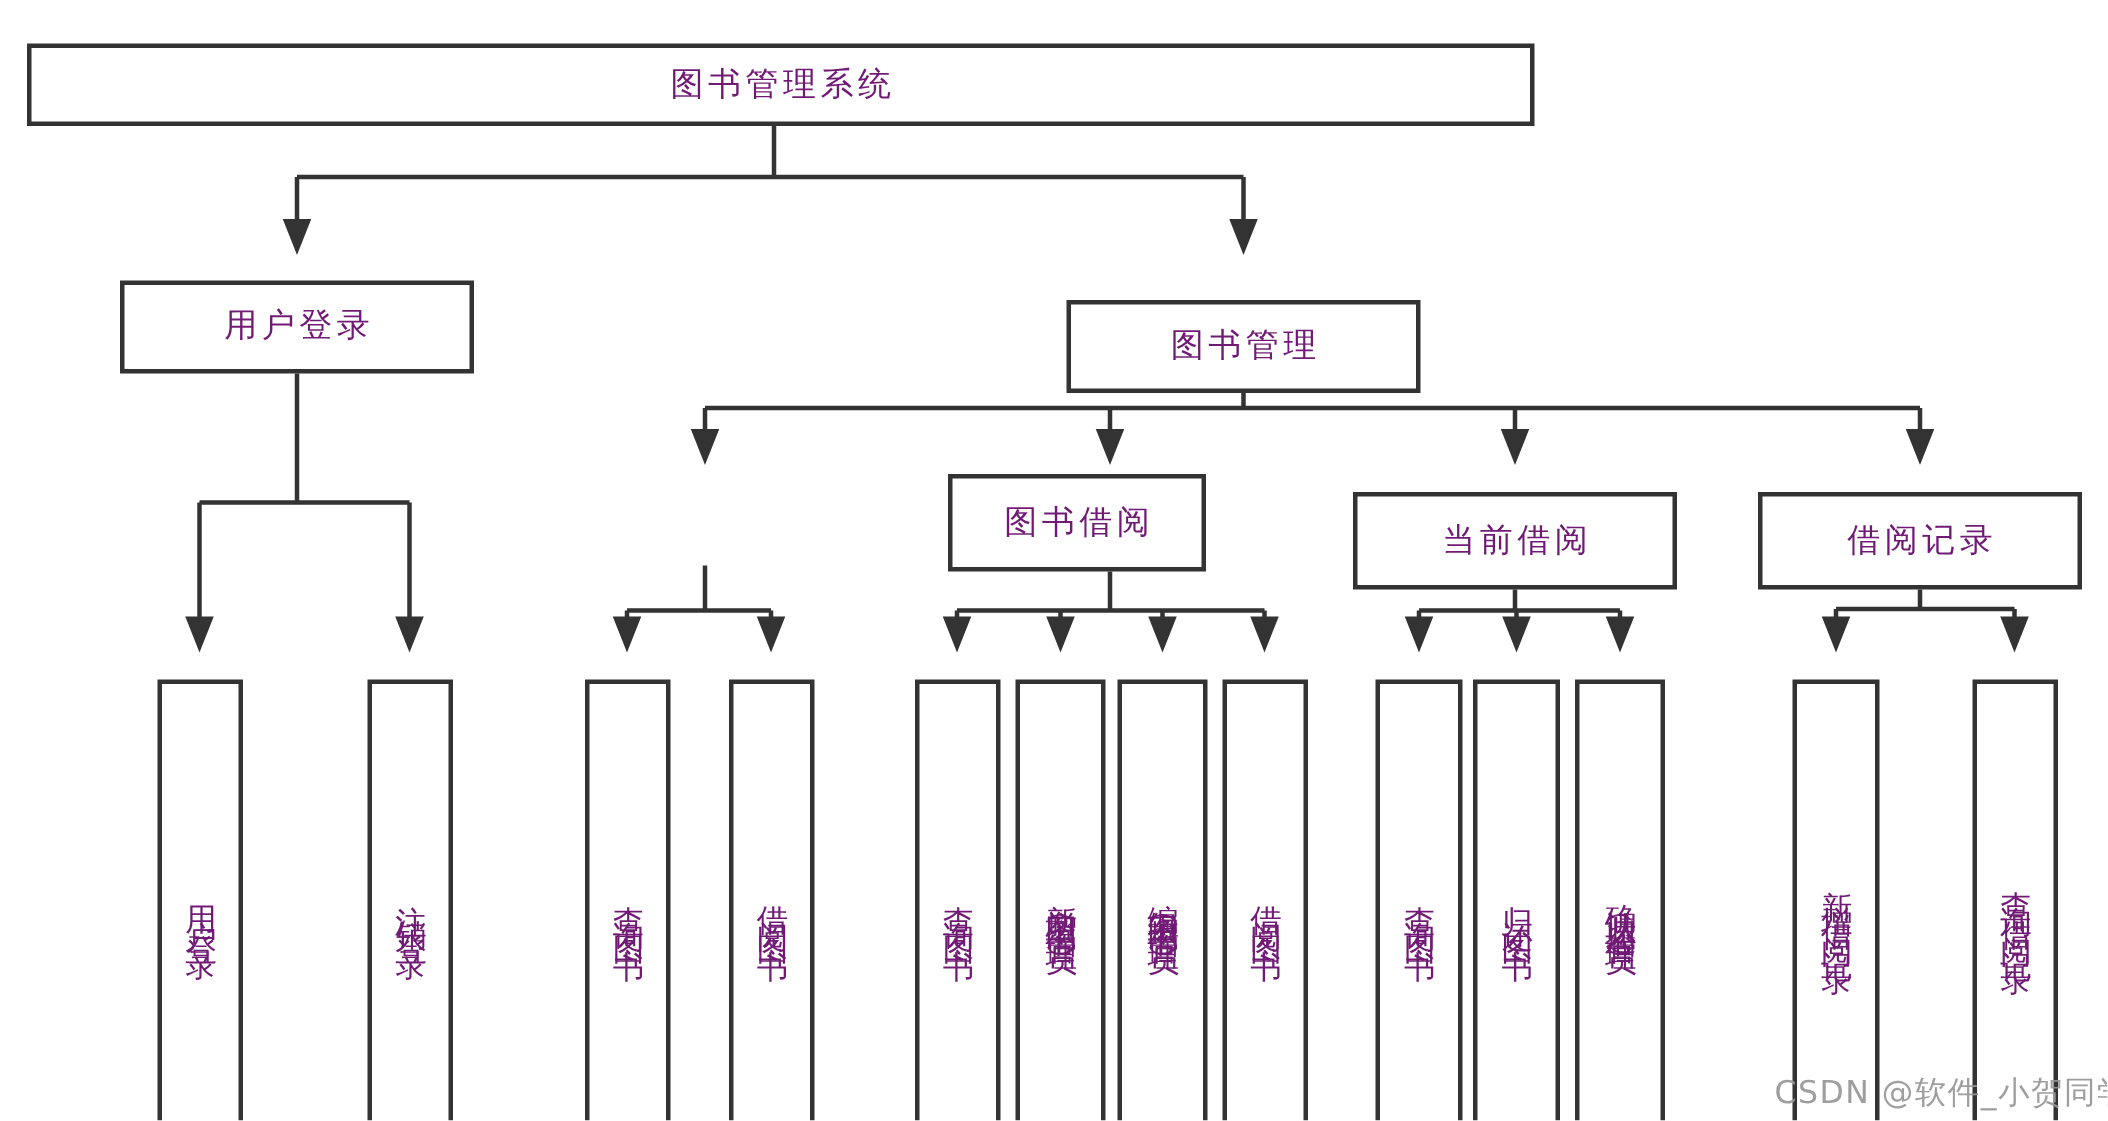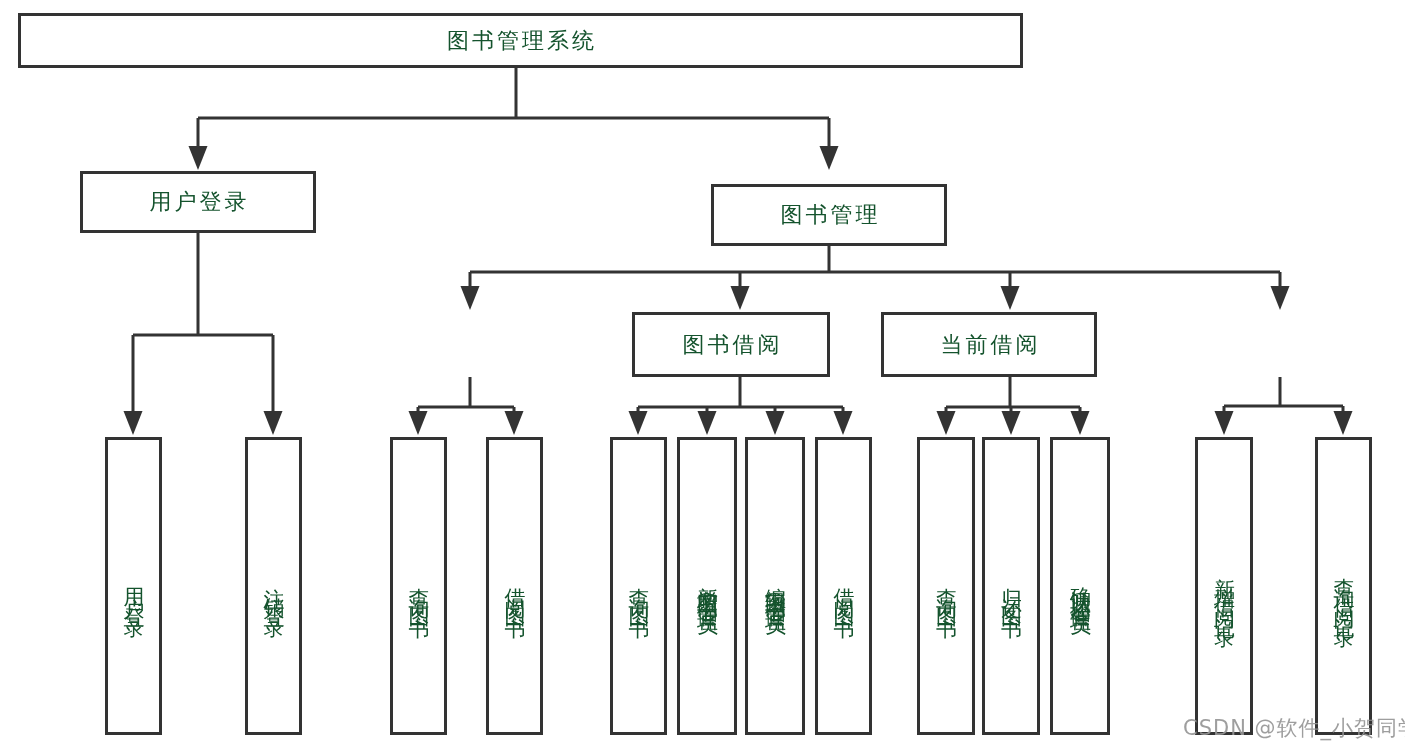--- a/index.html
+++ b/index.html
@@ -15,26 +15,27 @@
     position: absolute;
     left: 0; top: 0;
     width: 1405px; height: 747px;
     pointer-events: none;
   }
   .node {
     position: absolute;
     box-sizing: border-box;
     border: 3px solid #333333;
     background: #ffffff;
-    color: #14532d;
+    color: #701a75;
     display: flex;
     align-items: center;
     justify-content: center;
     text-align: center;
     line-height: 1;
+    margin-top: 16px;
   }
   .h-node {
     font-size: 22px;
     letter-spacing: 3px;
     padding-left: 3px; 
   }
   .v-node {
     writing-mode: vertical-rl;
     text-orientation: mixed;
     font-size: 21px;
@@ -43,22 +44,22 @@
     height: 298px;
     padding-top: 10px; 
   }
   .v-tight { letter-spacing: 4px; padding-top: 4px; }
 
   
   .n-root      { left: 18px;   top: 13px;  width: 1005px; height: 55px; }
   .n-userlogin { left: 80px;   top: 171px; width: 236px;  height: 62px; }
   .n-bookmgmt  { left: 711px;  top: 184px; width: 236px;  height: 62px; }
   .n-newrec    { left: 362px;  top: 312px; width: 216px;  height: 65px; }
-  .n-borrow    { left: 632px;  top: 312px; width: 198px;  height: 65px; }
-  .n-current   { left: 881px;  top: 312px; width: 216px;  height: 65px; }
+  .n-borrow    { left: 632px;  top: 300px; width: 172px;  height: 65px; }
+  .n-current   { left: 902px;  top: 312px; width: 216px;  height: 65px; }
   .n-records   { left: 1172px; top: 312px; width: 216px;  height: 65px; }
 
   .l-1  { left: 105px;  width: 57px; }
   .l-2  { left: 245px;  width: 57px; }
   .l-3  { left: 390px;  width: 57px; }
   .l-4  { left: 486px;  width: 57px; }
   .l-5  { left: 610px;  width: 57px; }
   .l-6  { left: 677px;  width: 60px; }
   .l-7  { left: 745px;  width: 60px; }
   .l-8  { left: 815px;  width: 57px; }
@@ -124,20 +125,21 @@
     </g>
   </svg>
 
   <div class="node h-node n-root">图书管理系统</div>
 
   <div class="node h-node n-userlogin">用户登录</div>
   <div class="node h-node n-bookmgmt">图书管理</div>
 
   <div class="node h-node n-borrow">图书借阅</div>
   <div class="node h-node n-current">当前借阅</div>
+  <div class="node h-node n-records">借阅记录</div>
 
   <div class="node v-node l-1">用户登录</div>
   <div class="node v-node l-2">注销登录</div>
 
   <div class="node v-node l-3">查询图书</div>
   <div class="node v-node l-4">借阅图书</div>
 
   <div class="node v-node l-5">查询图书</div>
   <div class="node v-node v-tight l-6">新增图书（管理员）</div>
   <div class="node v-node v-tight l-7">编辑图书（管理员）</div>

